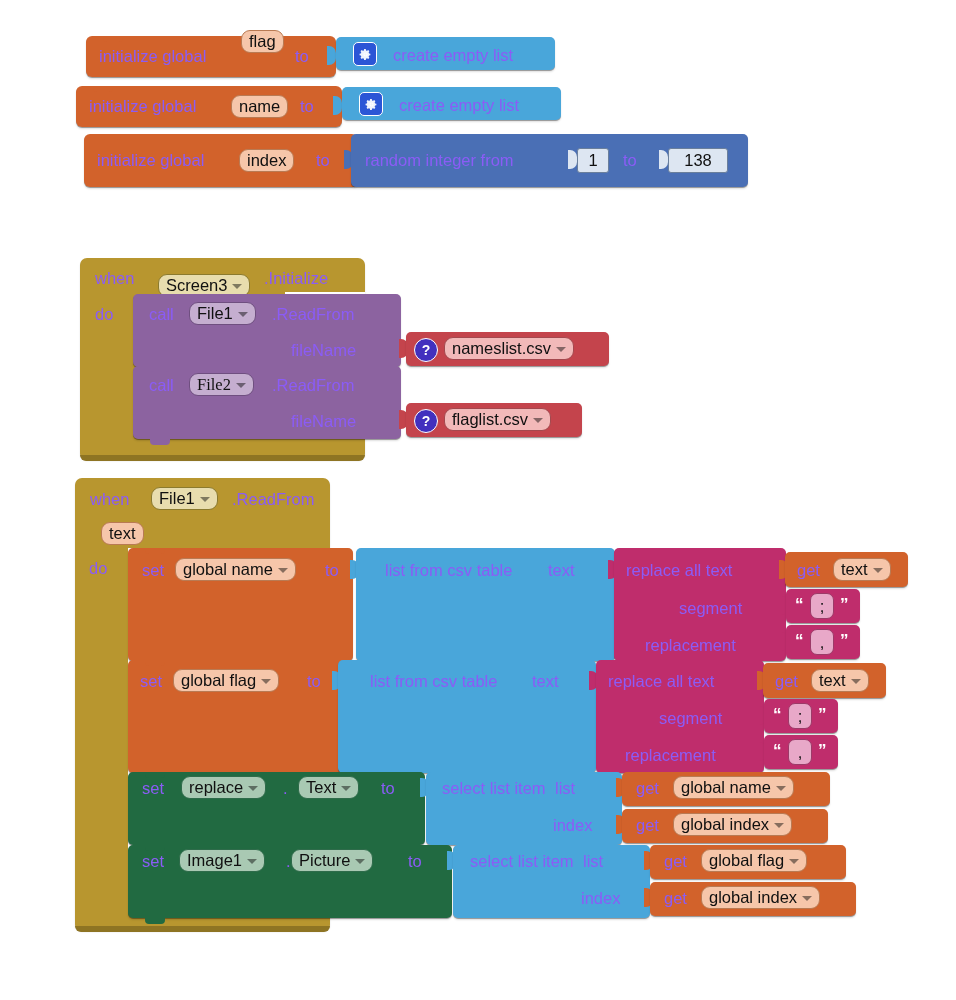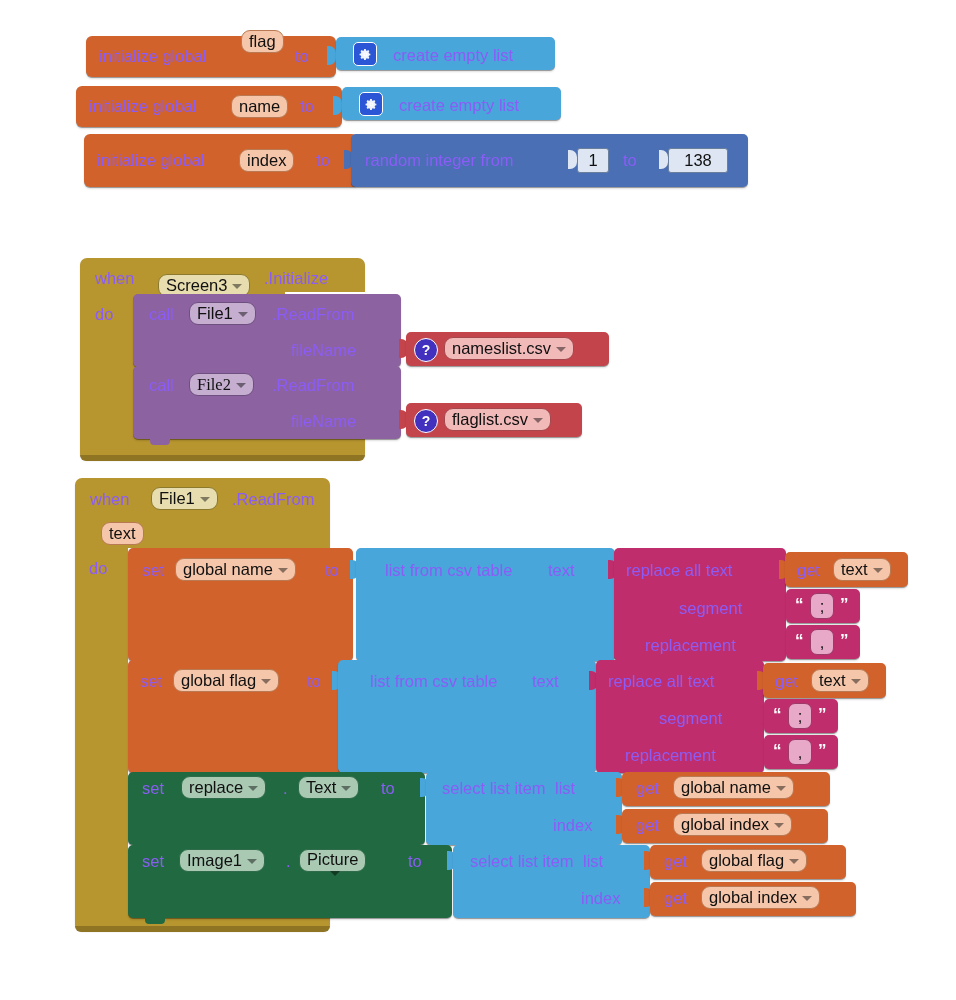--- a/index.html
+++ b/index.html
@@ -306,21 +306,21 @@
 
   <div class="blk sh" style="left:128px;top:845px;width:324px;height:73px;background:#216A41;border-radius:5px;"></div>
   <div class="notch" style="left:145px;top:845px;background:#216A41;"></div>
   <div class="notch" style="left:145px;top:918px;background:#216A41;"></div>
   <div class="lbl" style="left:142px;top:853px;">set</div>
   <div class="field f-green" style="left:179px;top:849px;">
     <span class="cap">Image1</span>
     <span class="caret"></span>
   </div>
   <div class="lbl" style="left:286px;top:853px;">.</div>
-  <div class="field f-green" style="left:299px;top:849px;flex-direction:column;">
+  <div class="field f-green" style="left:291px;top:849px;">
     <span class="cap">Picture</span>
     <span class="caret"></span>
   </div>
   <div class="lbl" style="left:408px;top:853px;">to</div>
   <div class="plugF" style="left:447px;top:851px;background:#49A6DA;"></div>
 
   <div class="blk sh" style="left:453px;top:845px;width:197px;height:73px;background:#49A6DA;border-radius:5px;"></div>
   <div class="lbl" style="left:470px;top:853px;">select list item</div>
   <div class="lbl" style="left:583px;top:853px;">list</div>
   <div class="lbl" style="left:581px;top:890px;">index</div>

